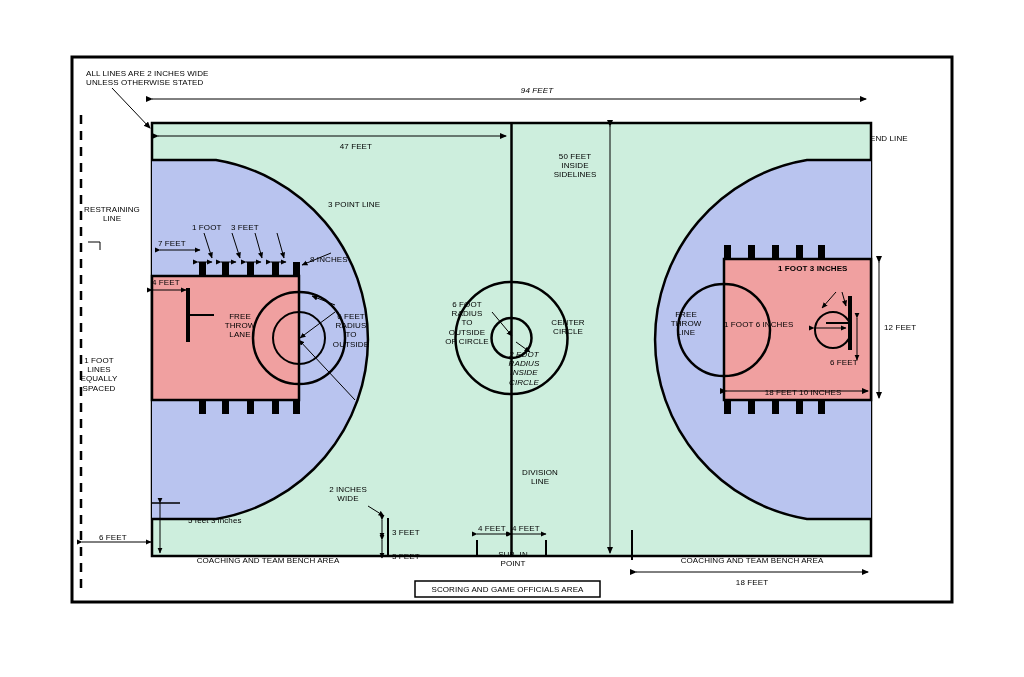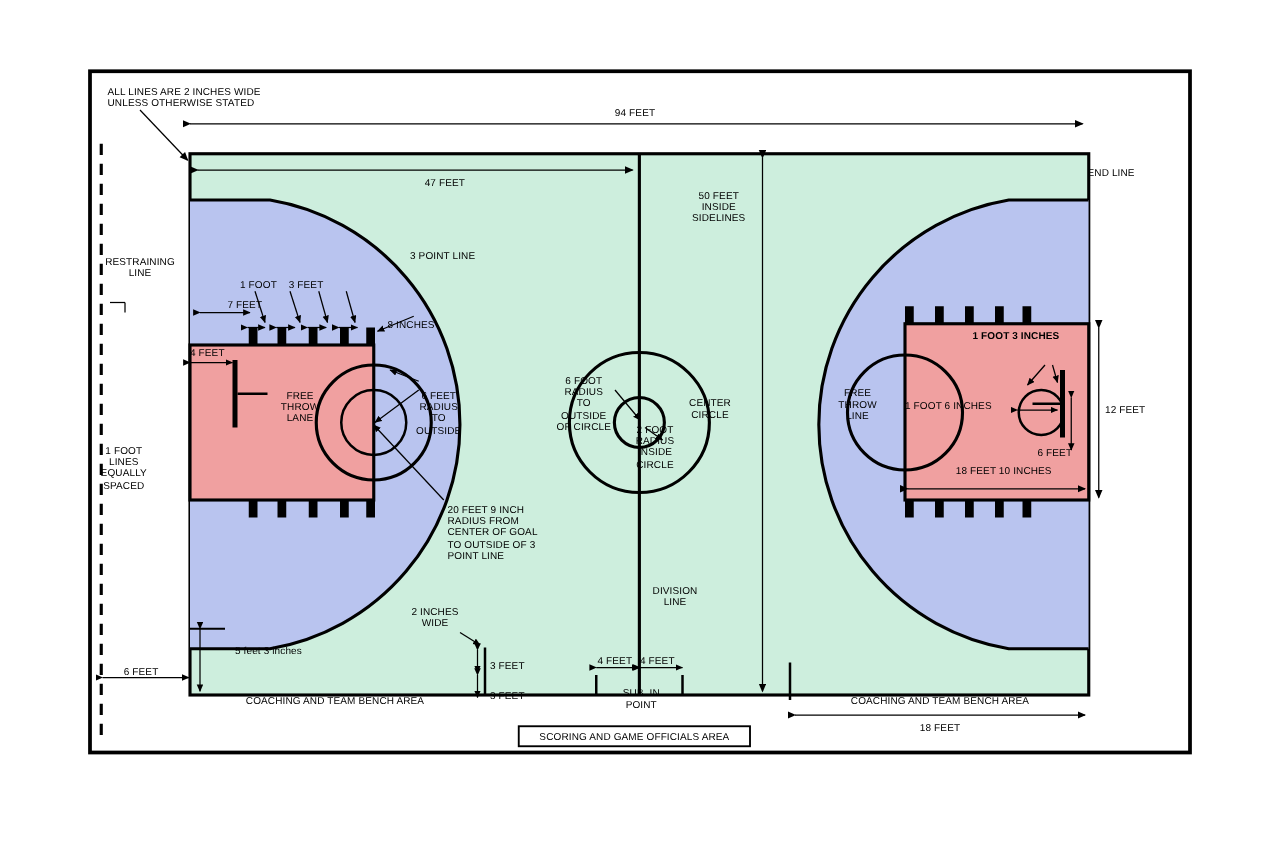--- a/index.html
+++ b/index.html
@@ -190,71 +190,66 @@
   <line x1="82" y1="542" x2="151" y2="542" stroke="#000000" stroke-width="1" marker-start="url(#ahs)" marker-end="url(#ahs)"></line>
 
   <line x1="632" y1="530" x2="632" y2="560" stroke="#000000" stroke-width="2"></line>
   <line x1="636" y1="572" x2="868" y2="572" stroke="#000000" stroke-width="1" marker-start="url(#ah)" marker-end="url(#ah)"></line>
 
   <rect x="415" y="581" width="185" height="16" fill="#ffffff" stroke="#000000" stroke-width="1.5"></rect>
 </svg>
 
 <div class="lbl" style="left:86px; top:69px;">ALL LINES ARE 2 INCHES WIDE
 UNLESS OTHERWISE STATED</div>
-<div class="lbl c" style="left:468px; top:86px; width:80px;">94 FEET</div>
+<div class="lbl c" style="left:497px; top:86px; width:80px;font-style:italic;">94 FEET</div>
 <div class="lbl" style="left:870px; top:134px;">END LINE</div>
 <div class="lbl c" style="left:292px; top:142px; width:80px;text-align:right;">47 FEET</div>
 <div class="lbl c" style="left:540px; top:152px; width:70px;">50 FEET
 INSIDE
 SIDELINES</div>
 <div class="lbl" style="left:328px; top:200px;">3 POINT LINE</div>
 <div class="lbl c" style="left:78px; top:205px; width:68px;">RESTRAINING
 LINE</div>
 <div class="lbl c" style="left:75px; top:356px; width:48px;">1 FOOT
 LINES
 EQUALLY
 SPACED</div>
 <div class="lbl" style="left:192px; top:223px;">1 FOOT</div>
 <div class="lbl" style="left:231px; top:223px;">3 FEET</div>
-<div class="lbl" style="left:158px; top:239px;margin-left:24px;">7 FEET</div>
+<div class="lbl" style="left:158px; top:239px;">7 FEET</div>
 <div class="lbl" style="left:310px; top:255px;">8 INCHES</div>
 <div class="lbl" style="left:152px; top:278px;">4 FEET</div>
 <div class="lbl c" style="left:210px; top:312px; width:60px;">FREE
 THROW
 LANE</div>
 <div class="lbl c" style="left:326px; top:312px; width:50px;">6 FEET
 RADIUS
 TO
 OUTSIDE</div>
-<div class="lbl" style="left:358px; top:403px;">20 FEET 9 INCH
-RADIUS FROM
-CENTER OF GOAL
-TO OUTSIDE OF 3
-POINT LINE</div>
 <div class="lbl c" style="left:440px; top:300px; width:54px;">6 FOOT
 RADIUS
 TO
 OUTSIDE
 OF CIRCLE</div>
 <div class="lbl c" style="left:524px; top:318px; width:48px;margin-left:20px;">CENTER
 CIRCLE</div>
-<div class="lbl c" style="left:500px; top:339px; width:48px;">2 FOOT
+<div class="lbl c" style="left:500px; top:350px; width:48px;font-style:italic;">2 FOOT
 RADIUS
 INSIDE
 CIRCLE</div>
 <div class="lbl c" style="left:512px; top:468px; width:56px;">DIVISION
 LINE</div>
 <div class="lbl c" style="left:664px; top:310px; width:44px;">FREE
 THROW
 LINE</div>
 <div class="lbl" style="left:778px; top:264px;font-weight:bold;">1 FOOT 3 INCHES</div>
 <div class="lbl" style="left:724px; top:320px;">1 FOOT 6 INCHES</div>
 <div class="lbl" style="left:830px; top:358px;">6 FEET</div>
 <div class="lbl" style="left:884px; top:323px;">12 FEET</div>
-<div class="lbl c" style="left:724px; top:372px; width:158px;">18 FEET 10 INCHES</div>
+<div class="lbl c" style="left:724px; top:388px; width:158px;">18 FEET 10 INCHES</div>
 <div class="lbl" style="left:188px; top:516px;">5 feet 3 inches</div>
 <div class="lbl c" style="left:322px; top:485px; width:52px;">2 INCHES
 WIDE</div>
 <div class="lbl" style="left:392px; top:528px;">3 FEET</div>
 <div class="lbl" style="left:392px; top:552px;">3 FEET</div>
 <div class="lbl" style="left:478px; top:524px;">4 FEET</div>
 <div class="lbl" style="left:512px; top:524px;">4 FEET</div>
 <div class="lbl" style="left:99px; top:533px;">6 FEET</div>
 <div class="lbl c" style="left:188px; top:556px; width:160px;">COACHING AND TEAM BENCH AREA</div>
 <div class="lbl c" style="left:485px; top:550px; width:56px;">SUB. IN

